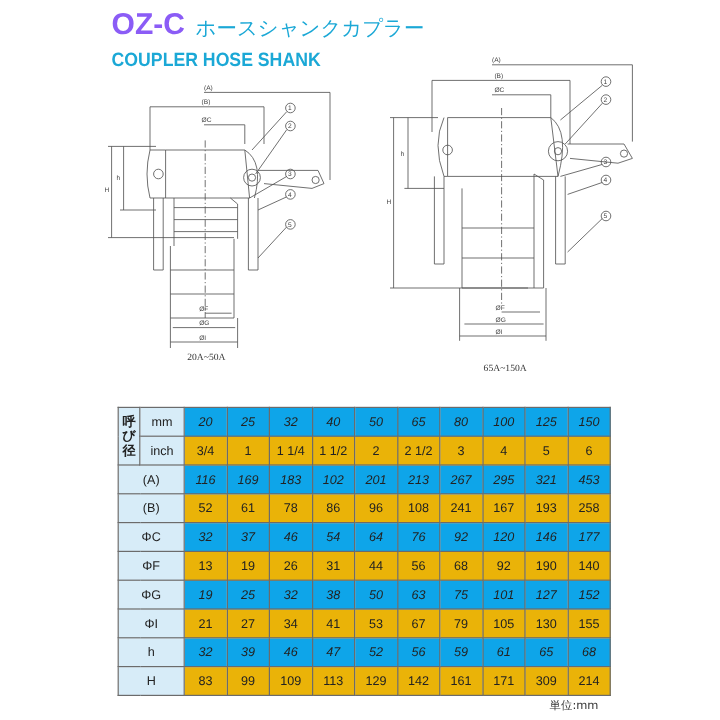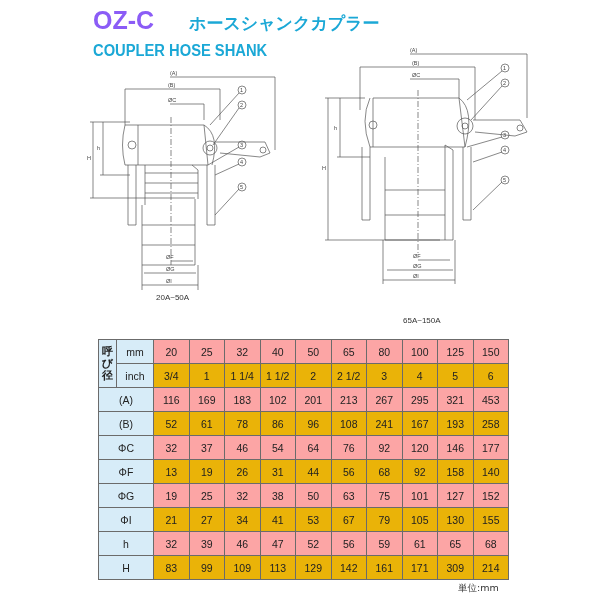--- a/index.html
+++ b/index.html
@@ -1,27 +1,27 @@
 <!DOCTYPE html>
 <html><head>
 <meta charset="utf-8">
 <style>
   html,body{margin:0;padding:0;background:#fff;}
   body{width:600px;height:600px;position:relative;overflow:hidden;font-family:"Liberation Sans",sans-serif;}
   .title-model{position:absolute;left:93px;top:6px;font-size:25px;font-weight:bold;color:#8b5cf6;letter-spacing:0px;font-family:"Liberation Sans",sans-serif;}
-  .title-jp{position:absolute;left:163px;top:12px;font-size:17px;font-weight:bold;color:#1ba8d6;font-family:"DejaVu Sans",sans-serif;margin-left:26px;}
+  .title-jp{position:absolute;left:163px;top:12px;font-size:17px;font-weight:normal;color:#1ba8d6;font-family:"DejaVu Sans",sans-serif;}
   .title-en{position:absolute;left:93px;top:42px;font-size:16px;font-weight:bold;color:#1ba8d6;font-family:"Liberation Sans",sans-serif;transform:scaleX(0.92);transform-origin:left;}
   .diagram{position:absolute;}
   .diagram svg{display:block;}
-  .cap{position:absolute;font-size:8px;color:#333;font-family:Liberation Sans, sans-serif;}
+  .cap{position:absolute;font-size:8px;color:#333;font-family:Liberation Serif, serif;}
   table.spec{position:absolute;left:98px;top:339px;border-collapse:collapse;font-family:"Liberation Sans",sans-serif;font-size:10.5px;color:#222;}
   table.spec td{border:1px solid #6b6b6b;text-align:center;padding:0;height:23px;}
   table.spec td.lbl{background:#d7ecf8;}
   table.spec td.val{width:34.5px;}
-  tr.y td.val{background:#fca5a5;}
+  tr.y td.val{background:#0ea5e9;font-style:italic;}
   tr.w td.val{background:#eab308;}
   .yobi{width:17px;font-size:11px;font-weight:bold;line-height:12px;font-family:"DejaVu Sans",sans-serif;}
   .unit-lbl{width:36px;}
   .unit{position:absolute;left:458px;top:582px;font-size:9.5px;color:#333;font-family:"DejaVu Sans",sans-serif;}
 </style>
 </head>
 <body>
 
 <div>
   <div class="title-model">OZ-C</div>
@@ -164,21 +164,21 @@
       <text x="188" y="30">1</text>
       <text x="188" y="45">2</text>
       <text x="188" y="97">3</text>
       <text x="188" y="112">4</text>
       <text x="188" y="142">5</text>
       <text x="98" y="218">ØF</text>
       <text x="98" y="228">ØG</text>
       <text x="98" y="238">ØI</text>
     </g>
   </svg>
-  <div class="cap" style="left:88px;top:276px;">65A~150A</div>
+  <div class="cap" style="left:88px;top:262px;">65A~150A</div>
 </div>
 
 <table class="spec">
   <tbody>
     <tr class="y">
       <td class="lbl yobi" rowspan="2">
         <span>呼</span><br>
         <span>び</span><br>
         <span>径</span>
       </td>
@@ -249,21 +249,21 @@
     <tr class="w">
       <td class="lbl" colspan="2">ΦF</td>
       <td class="val">13</td>
       <td class="val">19</td>
       <td class="val">26</td>
       <td class="val">31</td>
       <td class="val">44</td>
       <td class="val">56</td>
       <td class="val">68</td>
       <td class="val">92</td>
-      <td class="val">158</td>
+      <td class="val">190</td>
       <td class="val">140</td>
     </tr>
     <tr class="y">
       <td class="lbl" colspan="2">ΦG</td>
       <td class="val">19</td>
       <td class="val">25</td>
       <td class="val">32</td>
       <td class="val">38</td>
       <td class="val">50</td>
       <td class="val">63</td>

